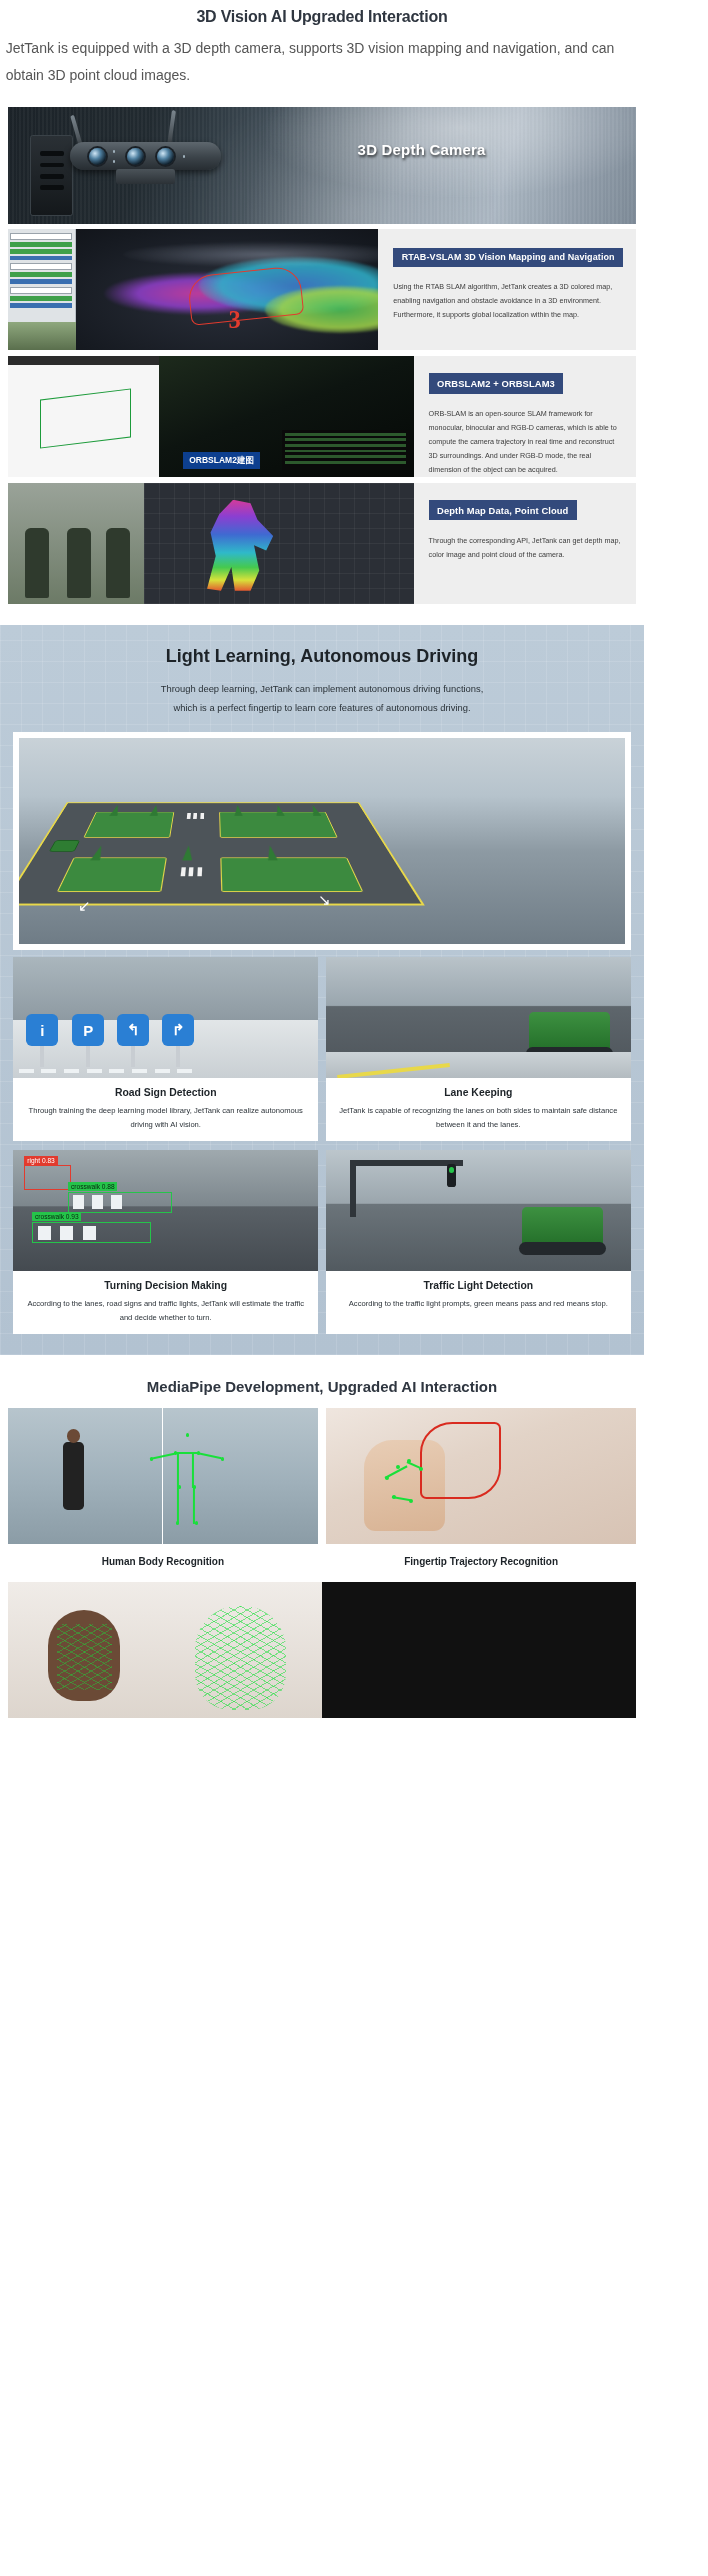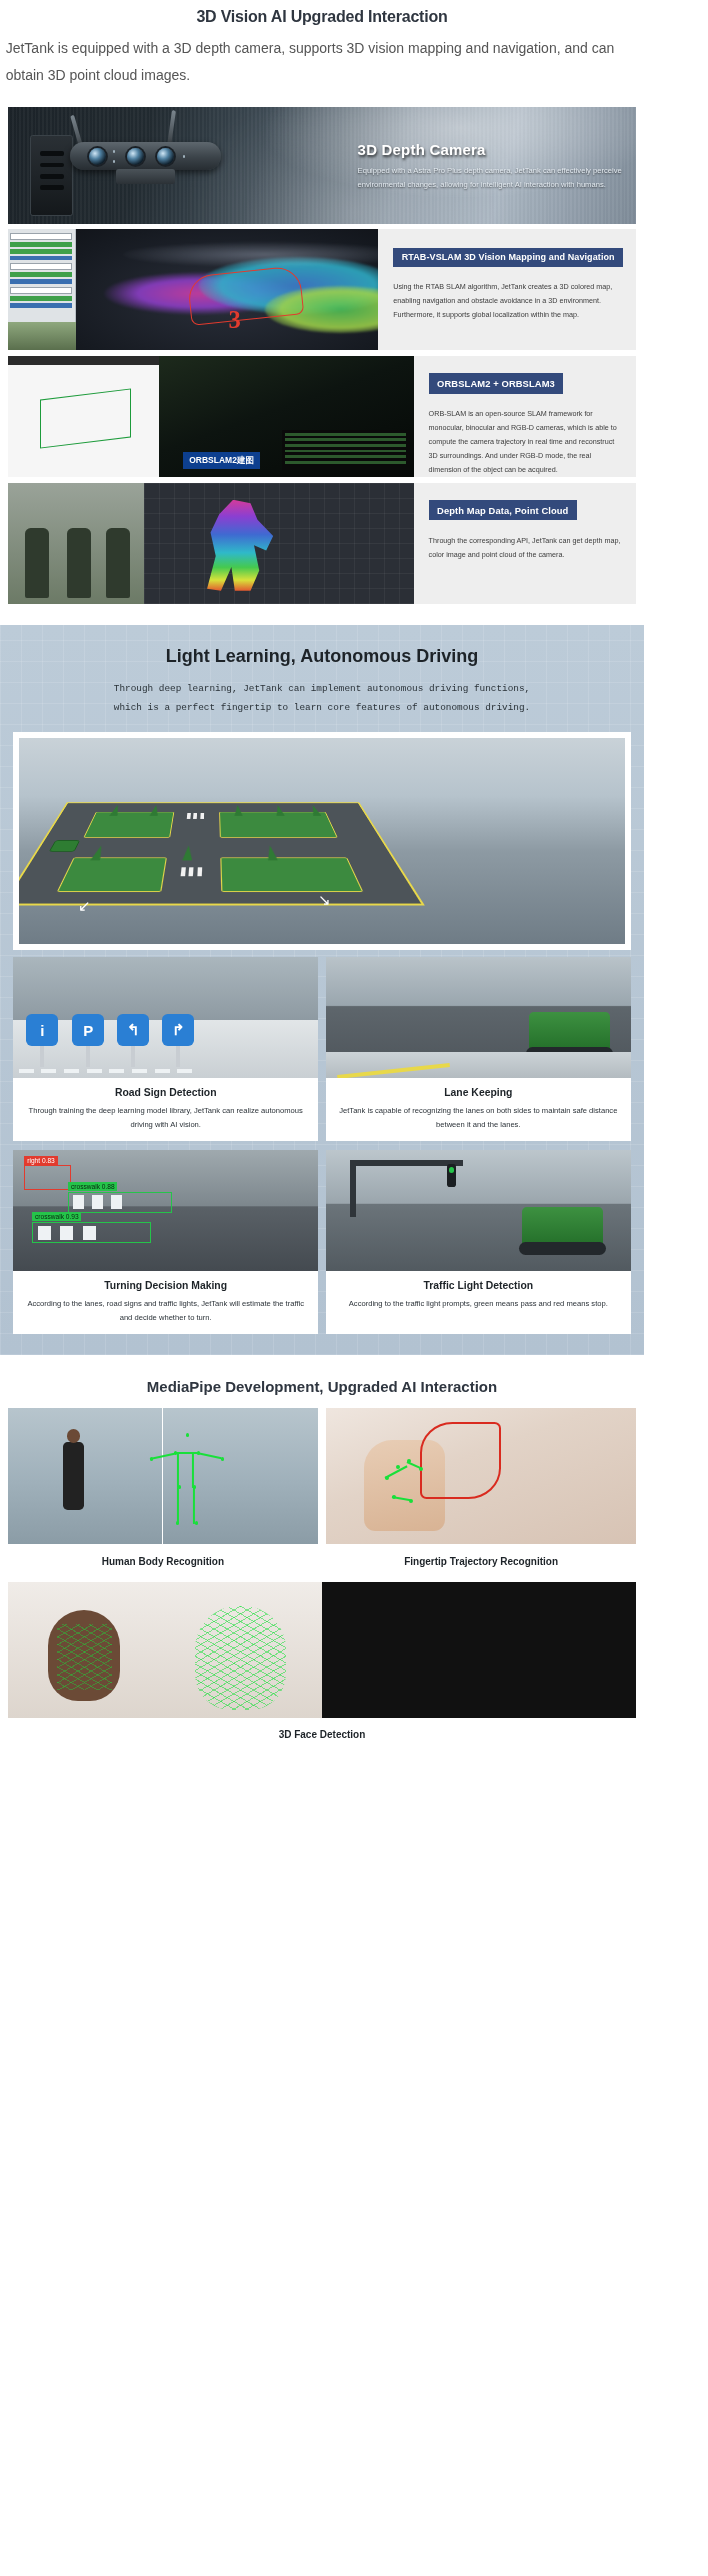--- a/index.html
+++ b/index.html
@@ -158,21 +158,21 @@
   .deep {
     margin-top: 21px;
     background: #b7c7d5;
     padding: 21px 13.2px 21px 13.2px;
     background-image:
       repeating-linear-gradient(0deg, rgba(255,255,255,.12) 0 0.9px, transparent 0.9px 21px),
       repeating-linear-gradient(90deg, rgba(255,255,255,.12) 0 0.9px, transparent 0.9px 21px),
       linear-gradient(180deg,#bccbd8,#b2c2d1);
   }
   .deep-title { text-align:center; font-size:18px; font-weight:bold; color:#1d2328; }
-  .deep-lead { text-align:center; font-size:9.4px; color:#2a3238; line-height:2.0; margin-top:13.2px;font-family:Liberation Mono, monospace; }
+  .deep-lead { text-align:center; font-size:9.4px; color:#2a3238; line-height:2.0; margin-top:13.2px; }
 
   .sim-wrap { margin-top:15px; background:#fff; padding:5.7px; }
   .sim {
     position:relative; height: 206px; overflow:hidden;
     background: linear-gradient(180deg,#c9d2d8 0%,#b6c3cc 28%,#8d9aa3 55%,#6f7c86 100%);
   }
   .road {
     position:absolute; left:21px; top:32px; width:346px; height:149px;
     background:#4d5459; transform: perspective(302px) rotateX(48deg);
     border: 2.8px solid #e8d84a;
@@ -253,21 +253,20 @@
           <div class="cam-lens l2"></div>
           <div class="cam-lens l3"></div>
           <div class="cam-dot" style="left:43px;top:7.6px"></div>
           <div class="cam-dot" style="left:43px;top:18px"></div>
           <div class="cam-dot" style="left:113px;top:13.2px"></div>
         </div>
         <div class="cam-stand"></div>
       </div>
 
       <div class="hero-title">3D Depth Camera</div>
-      <div class="hero-body">Equipped with a Astra Pro Plus depth camera, JetTank can effectively perceive environmental changes, allowing for intelligent AI interaction with humans.</div>
     </div>
 
     <div class="feature">
       <div class="media">
         <div class="rtab-left">
           <div class="rtab-panel" style="top:3.8px"></div>
           <div class="rtab-green" style="top:13.2px"></div>
           <div class="rtab-green" style="top:20px"></div>
           <div class="rtab-blue" style="top:26.4px"></div>
           <div class="rtab-panel" style="top:34px"></div>
@@ -500,20 +499,19 @@
           <div class="mp-img" style="background:#111">
             <div style="position:absolute;left:0;top:0;width:50%;height:100%;background:linear-gradient(180deg,#f0ece8,#ddd5cd)"></div>
             <div style="position:absolute;left:40px;top:28px;width:72px;height:91px;background:#6b4a36;border-radius:36px 36px 30px 30px"></div>
             <div style="position:absolute;left:49px;top:42px;width:55px;height:66px;opacity:.75">
               <div class="mesh"></div>
             </div>
             <div style="position:absolute;left:187px;top:24.6px;width:91px;height:104px;border-radius:43px 43px 36px 36px;overflow:hidden">
               <div class="mesh"></div>
             </div>
           </div>
-          <div class="mp-cap">3D Face Detection</div>
         </div>
       </div>
     </div>
   </div>
 
 </div>
 
 
 </body></html>

